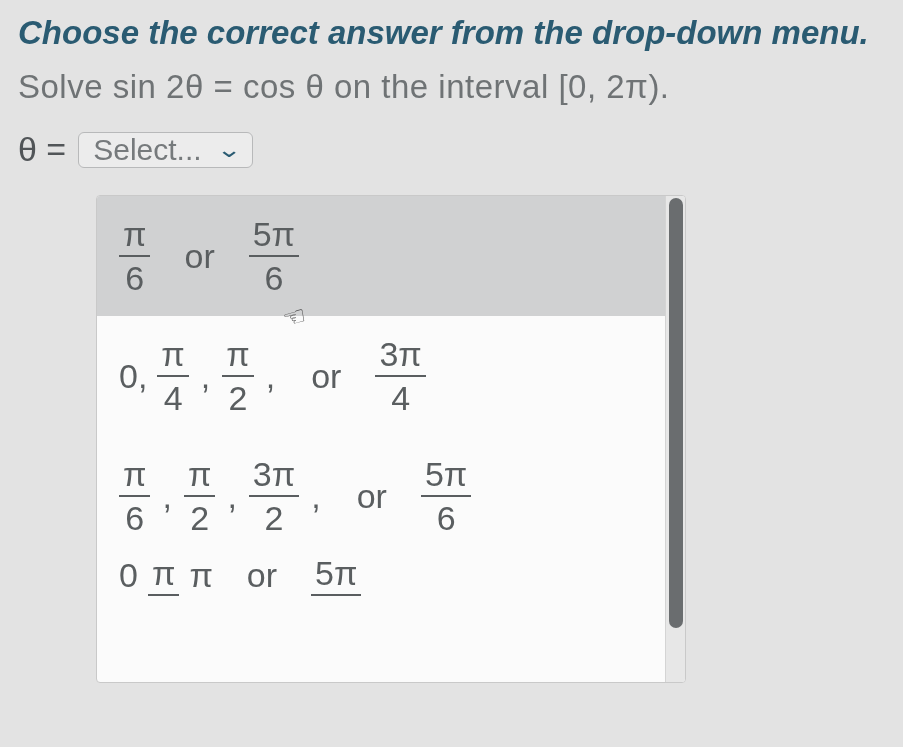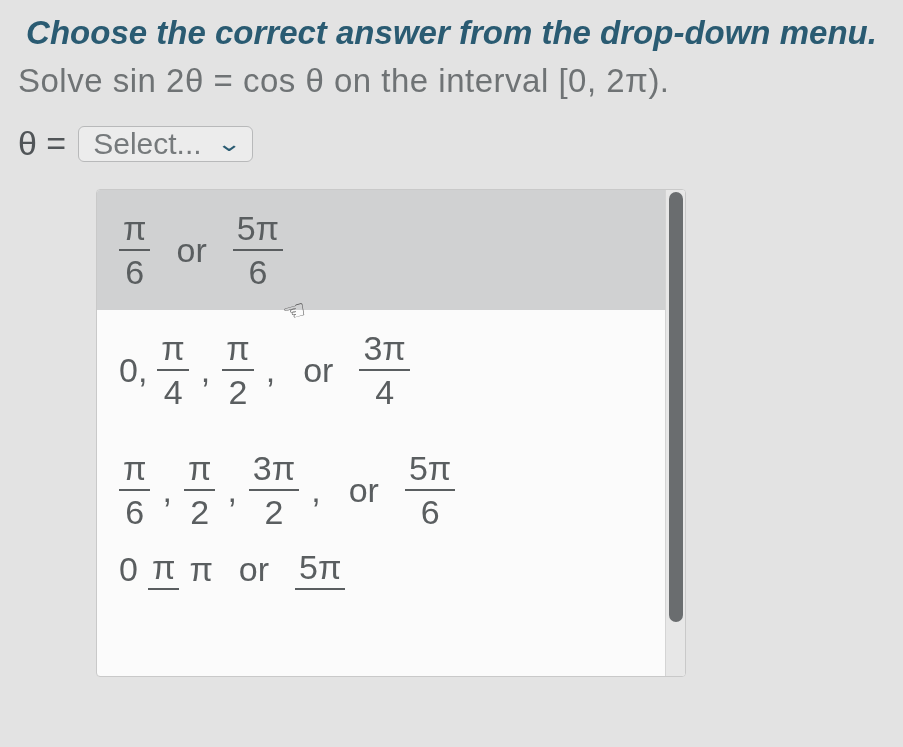--- a/index.html
+++ b/index.html
@@ -10,22 +10,21 @@
       font-family: Arial, Helvetica, sans-serif;
       padding: 14px 18px;
       overflow: hidden;
       position: relative;
     }
     .instruction {
       color: #2a5b72;
       font-size: 33px;
       font-weight: bold;
       font-style: italic;
-      margin-bottom: 10px;
-      text-align: center;
+      margin-bottom: 16px;
     }
     .problem {
       color: #6f7375;
       font-size: 33px;
       letter-spacing: 0.5px;
       margin-bottom: 24px;
     }
     .theta-row {
       display: flex;
       align-items: center;
@@ -94,21 +93,21 @@
     .frac {
       display: inline-flex;
       flex-direction: column;
       align-items: center;
       line-height: 1;
       vertical-align: middle;
     }
     .frac .num { padding: 0 4px 4px 4px; }
     .frac .den { padding: 4px 4px 0 4px; }
     .frac .bar { border-top: 2.5px solid #5a5e60; align-self: stretch; }
-    .word-or { margin: 0 16px; }
+    .word-or { margin: 0 24px; }
     .scrollbar {
       position: absolute;
       right: 0; top: 0;
       width: 20px;
       height: 100%;
       background: #e7e7e7;
       border-left: 1px solid #d4d4d4;
     }
     .scroll-thumb {
       position: absolute;

